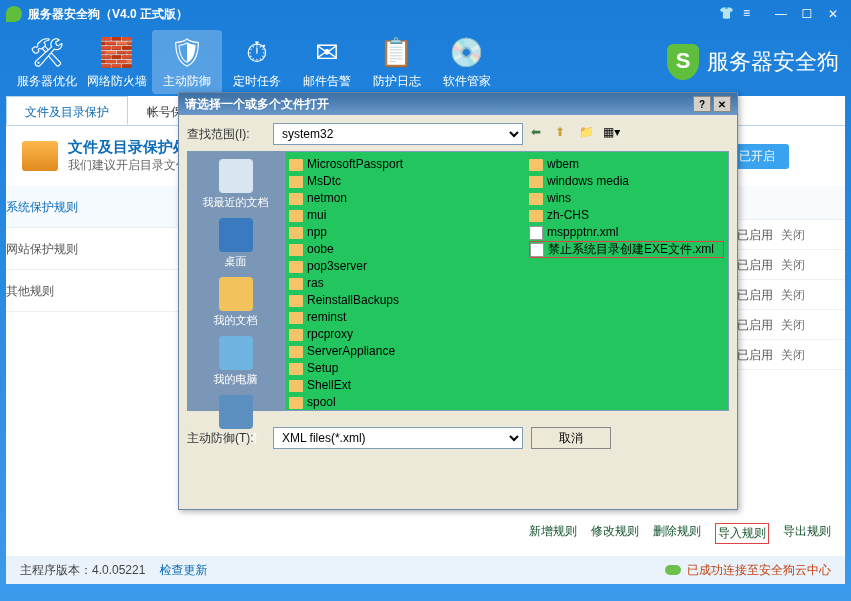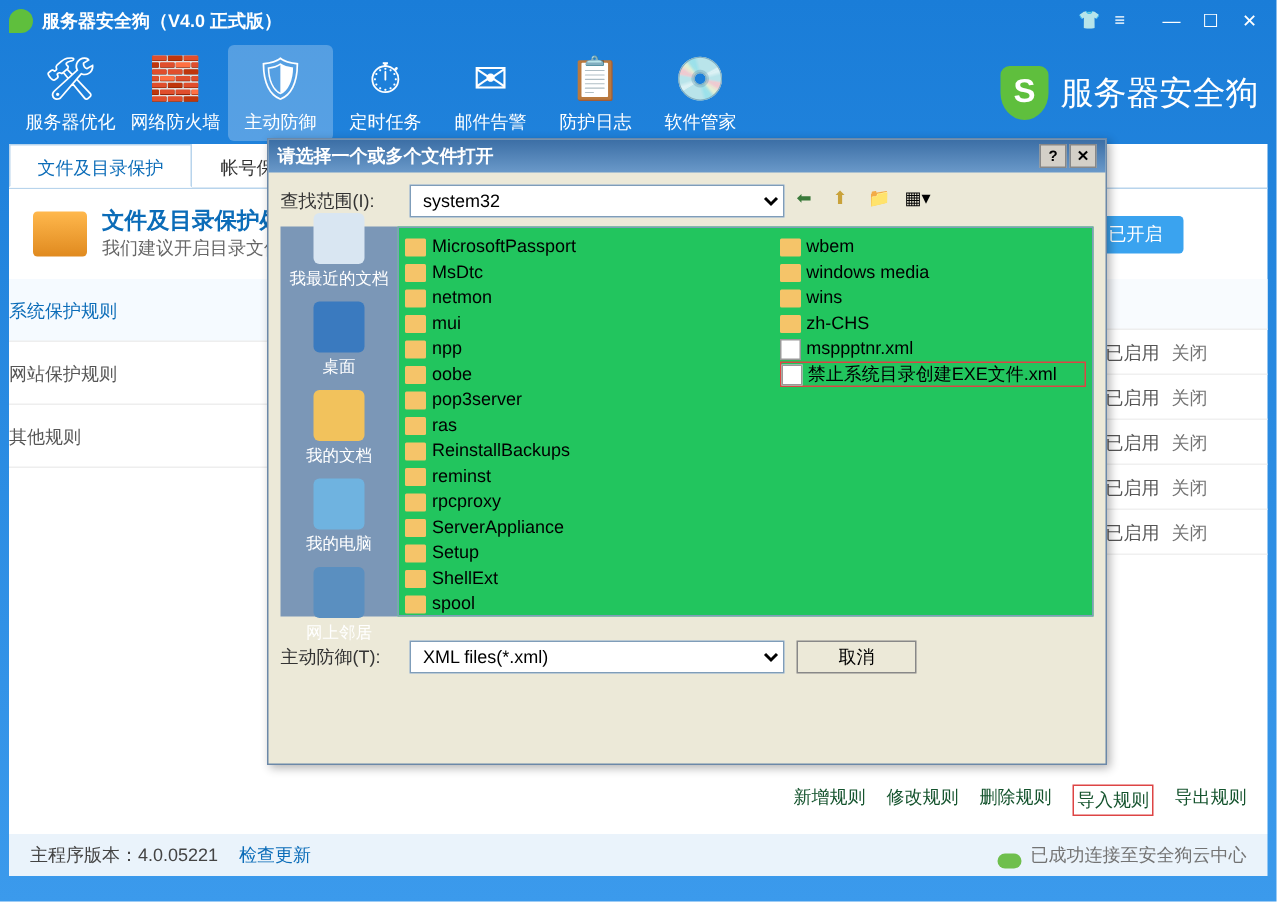--- a/index.html
+++ b/index.html
@@ -41,37 +41,37 @@
 .rule-row { height: 30px; line-height: 30px; padding-right: 40px; text-align: right; color: #555; border-bottom: 1px solid #f0f0f0; }
 .rule-row .enabled { color: #555; margin-right: 8px; }
 .rule-row .close-link { color: #737373; cursor: pointer; }
 
 .bottom-actions { position: absolute; bottom: 12px; right: 14px; display: flex; gap: 14px; }
 .bottom-actions a { color: #14532d; text-decoration: none; cursor: pointer; }
 .bottom-actions a.hl { border: 1px solid #d44; padding: 1px 2px; }
 
 .statusbar { height: 28px; display: flex; align-items: center; padding: 0 14px; color: #444; background: #eaf3fb; margin: 0 6px; }
 .statusbar .update { color: #0b6cb8; margin-left: 14px; cursor: pointer; }
-.statusbar .conn { margin-left: auto; color: #737373; display: flex; align-items: flex-end; }
+.statusbar .conn { margin-left: auto; color: #c2410c; display: flex; align-items: center; }
 .statusbar .cloud { width: 16px; height: 10px; background: #6fbf4d; border-radius: 6px; margin-right: 6px; }
 
 
 .dialog { position: absolute; left: 178px; top: 92px; width: 560px; height: 418px; background: #ece9d8; border: 1px solid #6b88a8; box-shadow: 2px 2px 6px rgba(0,0,0,0.3); }
 .dlg-title { height: 22px; background: linear-gradient(#3b6ea5,#6a99c9); color: #fff; display: flex; align-items: center; padding: 0 6px; font-weight: bold; font-size: 12px; }
 .dlg-title .spacer { flex: 1; }
 .dlg-title .dlg-btn { width: 18px; height: 16px; background: #d4d0c8; color: #000; text-align: center; font-size: 10px; line-height: 16px; margin-left: 2px; border: 1px solid #888; cursor: pointer; }
 .dlg-body { padding: 8px; }
 .dlg-row { display: flex; align-items: center; margin-bottom: 6px; font-size: 12px; }
 .dlg-row label { width: 86px; color: #333; }
 .dlg-row select, .dlg-row input { flex: 1; height: 22px; border: 1px solid #7f9db9; background: #fff; font-size: 12px; padding: 0 4px; }
 .dlg-icons { display: flex; gap: 6px; margin-left: 8px; }
 .dlg-icons span { width: 18px; height: 18px; display: inline-block; }
 
 .dlg-main { display: flex; height: 260px; }
-.dlg-sidebar { width: 78px; background: #7b97b7; display: flex; flex-direction: column; align-items: center; padding-top: 8px; gap: 8px; justify-content: center; }
+.dlg-sidebar { width: 97px; background: #7b97b7; display: flex; flex-direction: column; align-items: center; padding-top: 8px; gap: 8px; }
 .side-item { width: 76px; text-align: center; color: #fff; font-size: 11px; cursor: pointer; }
 .side-icon { width: 34px; height: 34px; margin: 0 auto 2px; border-radius: 4px; }
 .si-recent { background: #d9e6f2; }
 .si-desktop { background: #3a7abf; }
 .si-docs { background: #f2c25c; }
 .si-pc { background: #6fb3e0; }
 .si-net { background: #5a8fc0; }
 
 .dlg-files { flex: 1; background: #22c55e; border: 1px solid #7f9db9; padding: 4px; display: flex; font-family: SimSun, monospace; font-size: 12px; overflow: hidden; gap: 45px; }
 .file-col { flex: 1; }

